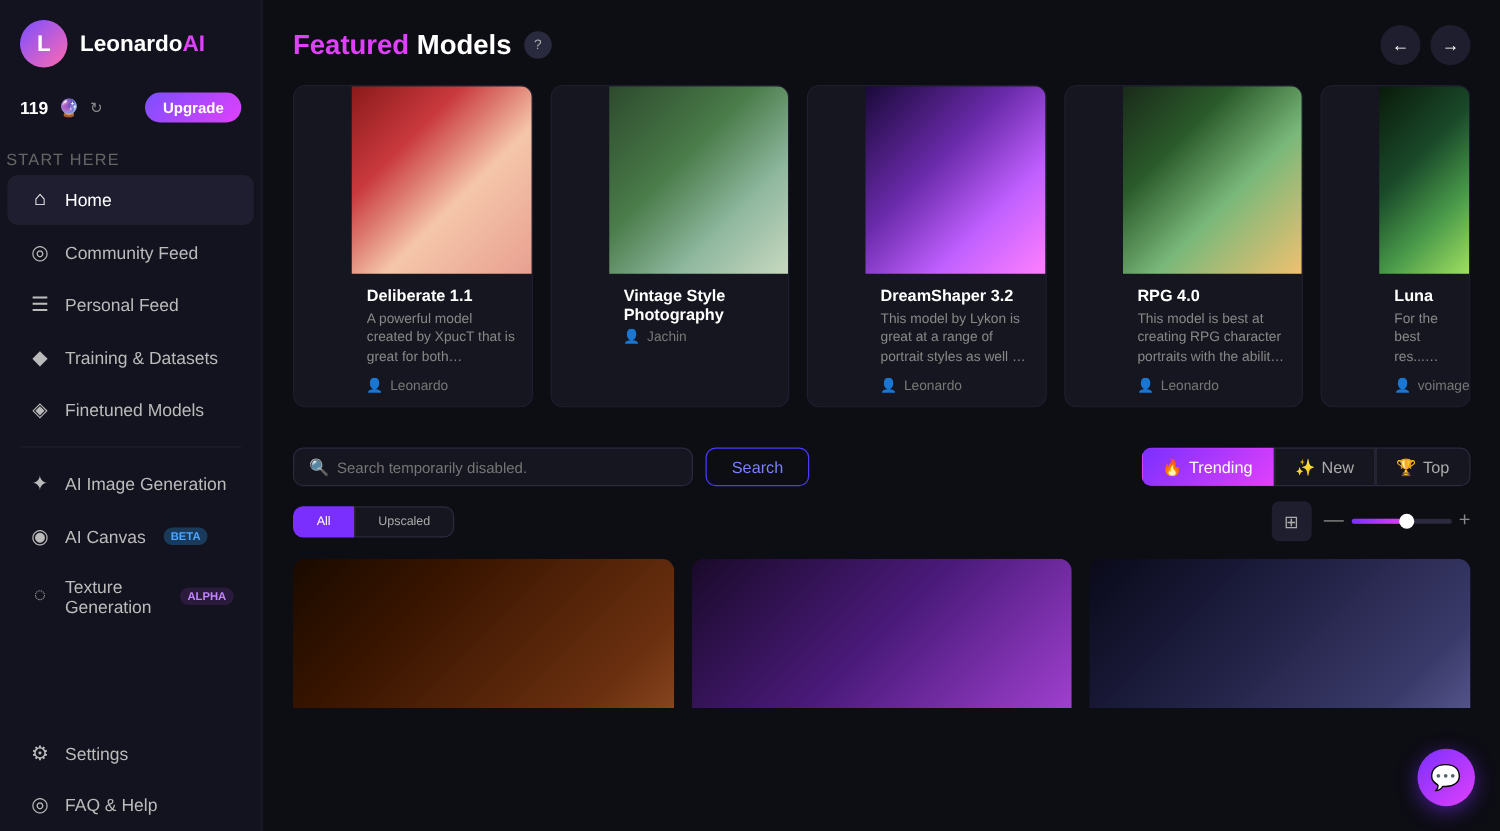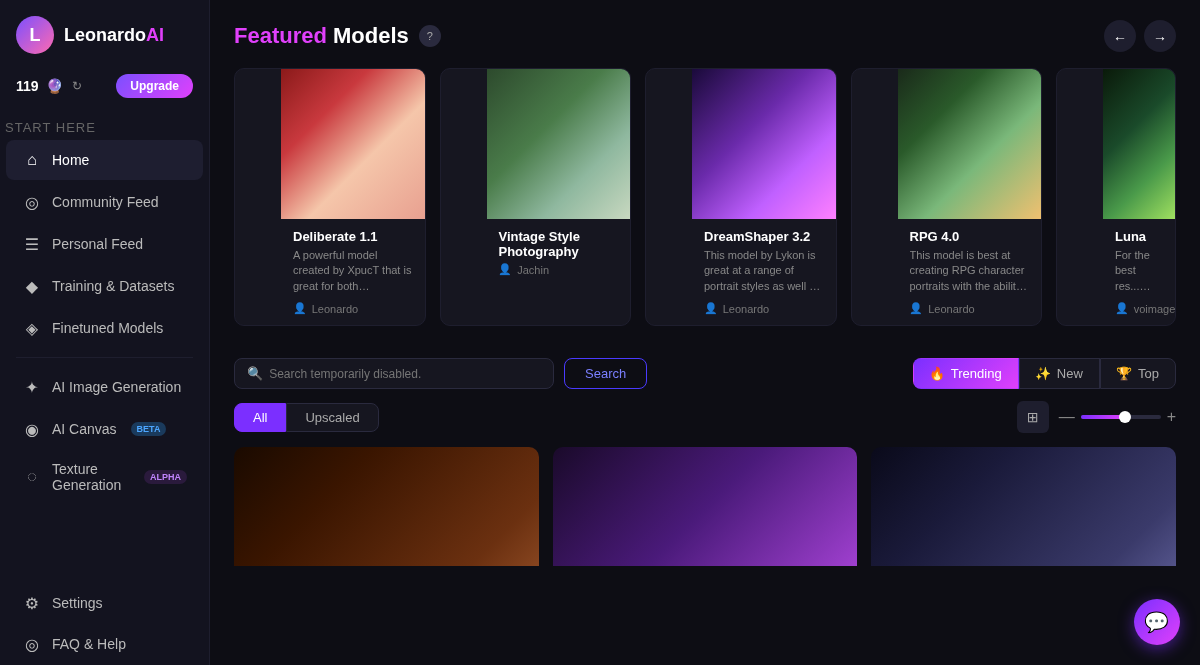--- a/index.html
+++ b/index.html
@@ -173,21 +173,21 @@
     .trend-btn.active {
       background: linear-gradient(135deg, #7b2fff, #e040fb);
       color: #fff; border-color: transparent;
     }
 
     .filter-row {
       display: flex; align-items: center; gap: 10px; margin-bottom: 14px;
     }
     .filter-tabs { display: flex; gap: 0; }
     .filter-tab {
-      padding: 6px 18px; font-size: 13px; cursor: pointer;
+      padding: 6px 18px; font-size: 10px; cursor: pointer;
       border: 1px solid #2a2a3e; background: #161620; color: #aaa;
     }
     .filter-tab:first-child { border-radius: 8px 0 0 8px; }
     .filter-tab:last-child { border-radius: 0 8px 8px 0; }
     .filter-tab.active { background: #7b2fff; color: #fff; border-color: #7b2fff; }
 
     .view-controls { margin-left: auto; display: flex; align-items: center; gap: 10px; }
     .grid-icon-btn {
       width: 32px; height: 32px; background: #1e1e2e; border-radius: 6px;
       display: flex; align-items: center; justify-content: center;

